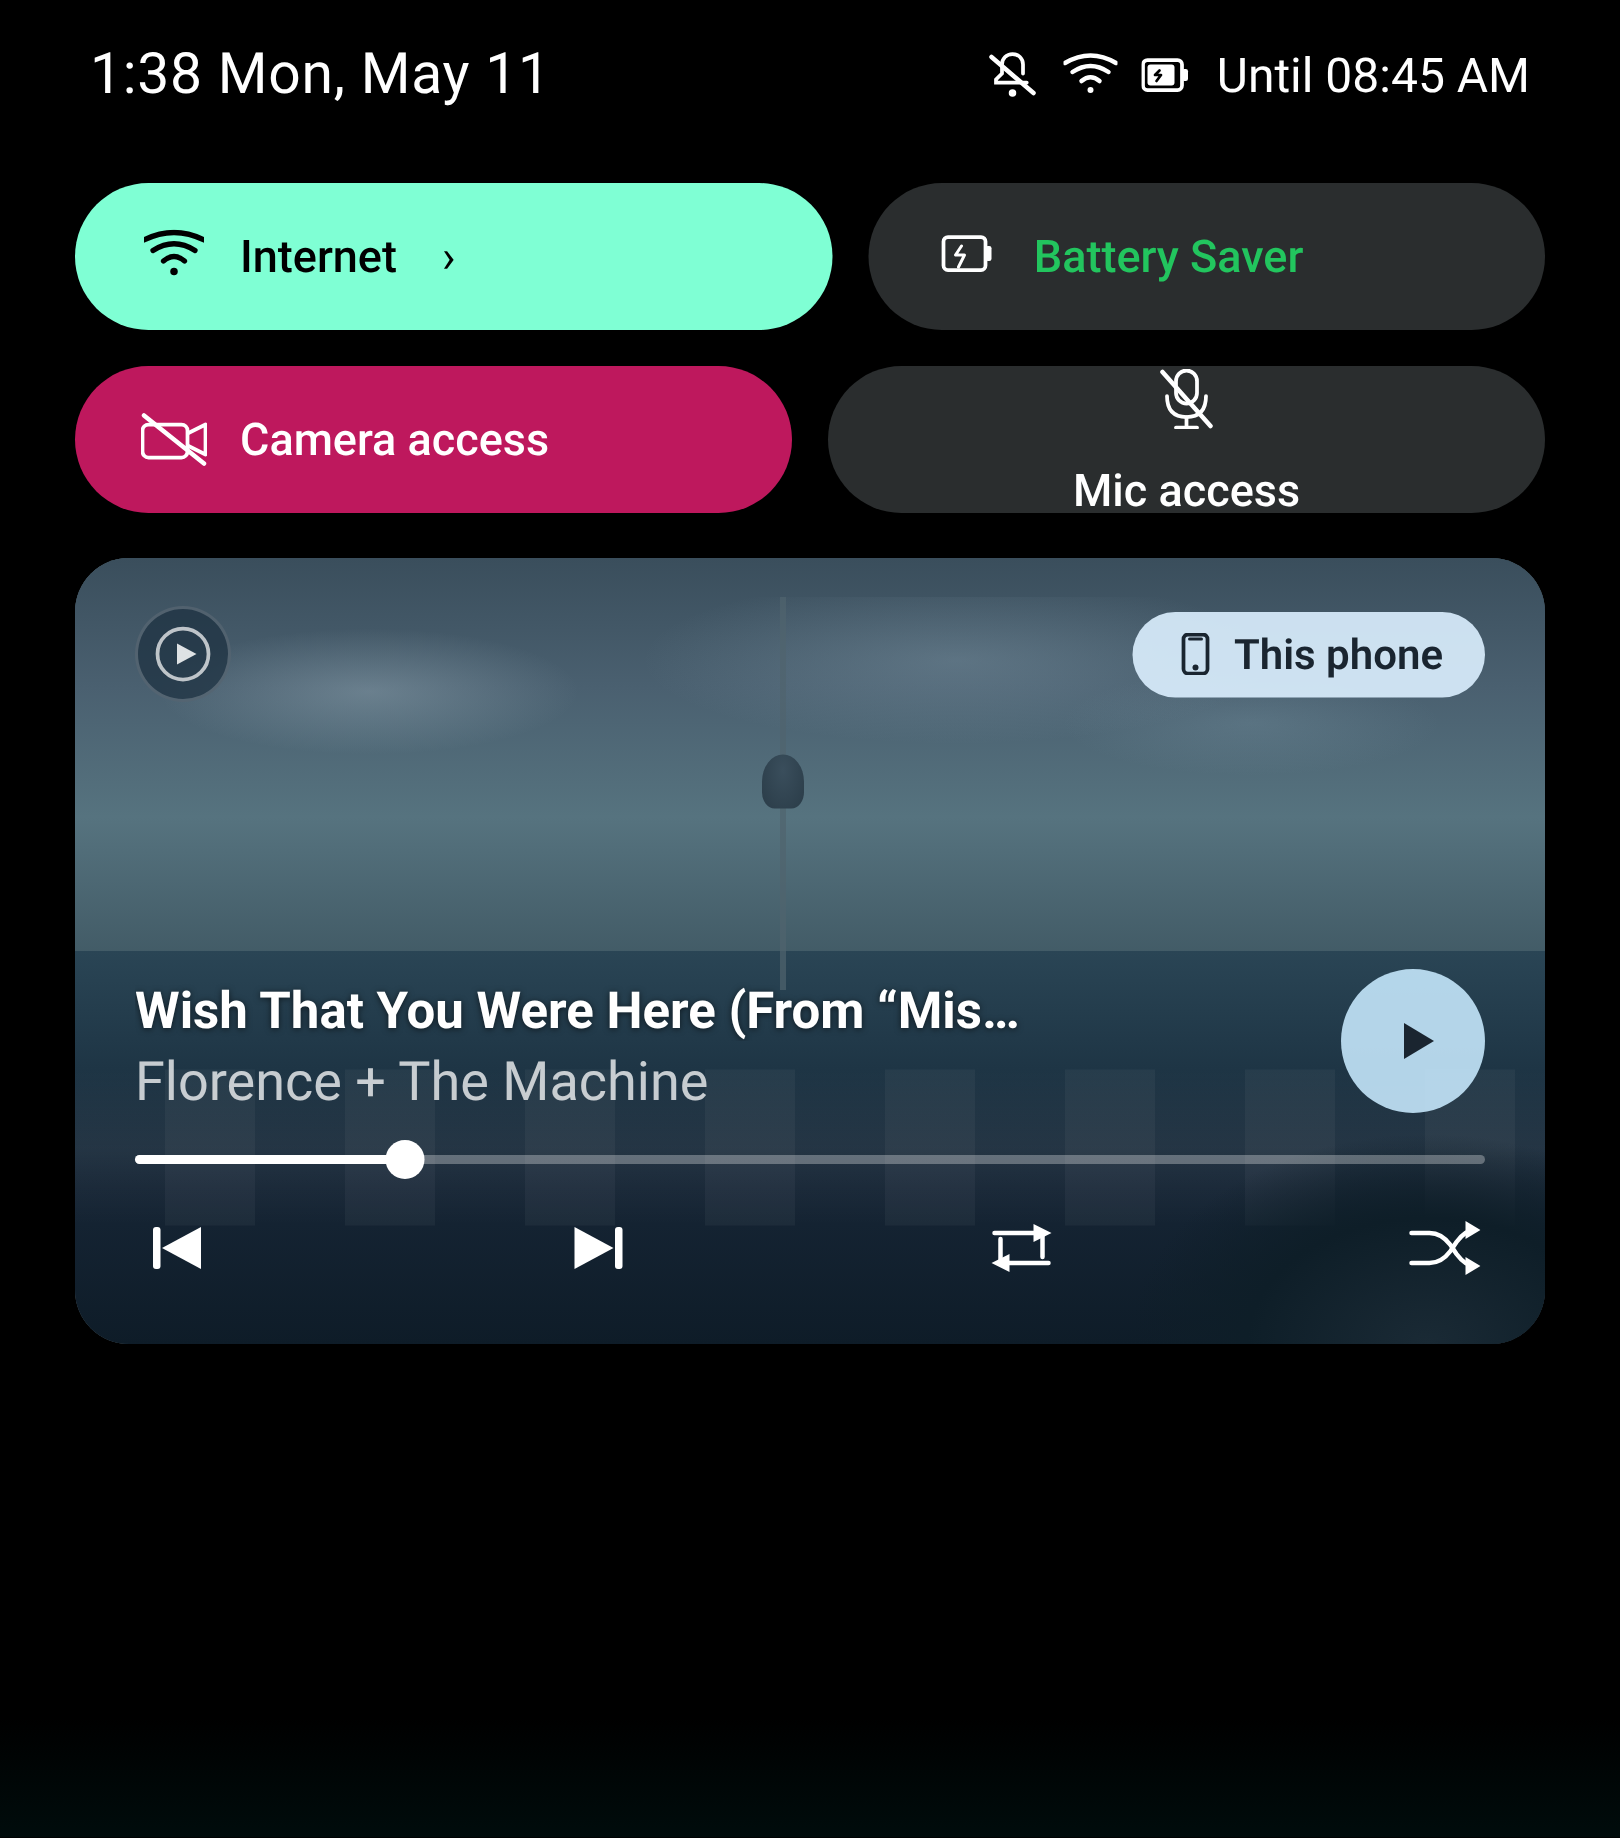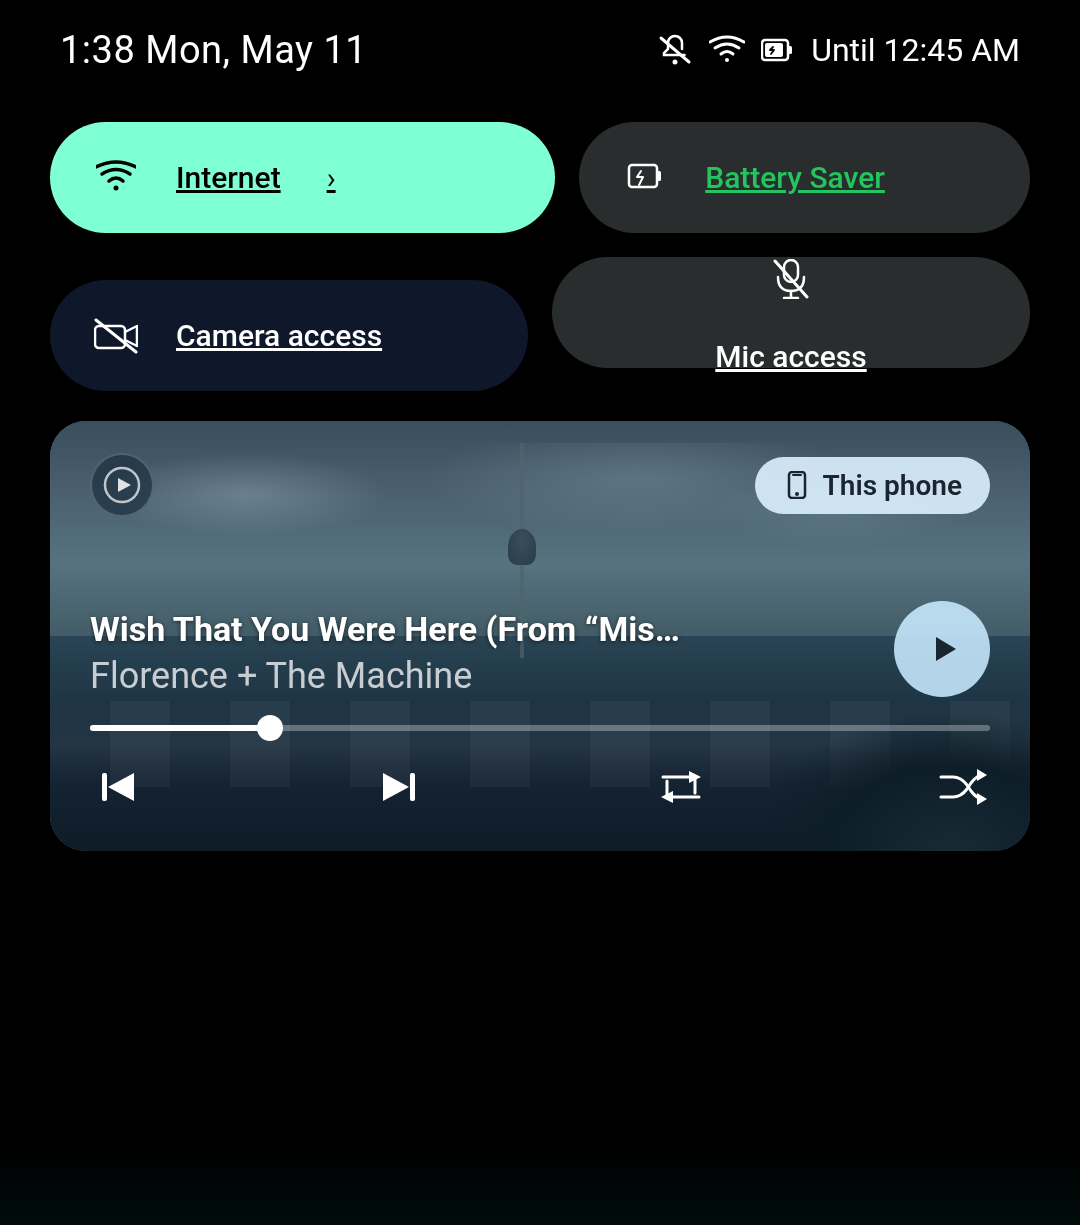--- a/index.html
+++ b/index.html
@@ -57,26 +57,25 @@
     .tiles-row {
       display: flex;
       gap: 24px;
     }
 
     
     .tile {
       border-radius: 60px;
       display: flex;
       align-items: center;
-      gap: 38px;
+      gap: 22px;
       padding: 0 44px;
-      height: 111px;
+      height: 98px;
       cursor: pointer;
       flex: 1;
-      text-decoration: underline;
     }
 
     .tile-icon {
       width: 44px;
       height: 44px;
       display: flex;
       align-items: center;
       justify-content: center;
       flex-shrink: 0;
     }
@@ -99,39 +98,38 @@
     }
 
     
     .tile-dark {
       background: #2a2d2e;
       color: #22c55e;
     }
 
     
     .tile-camera {
-      background: #0f172a;
+      background: #be185d;
       color: #fff;
-      margin-top: 23px;
     }
 
     
     .tile-mic {
       background: #2a2d2e;
       color: #fff;
       flex-direction: column;
     }
 
     
     .media-card {
       margin: 30px 50px 0;
       border-radius: 36px;
       overflow: hidden;
       position: relative;
-      height: 430px;
+      height: 524px;
       background: #737373;
     }
 
     .media-bg {
       position: absolute;
       inset: 0;
       background: linear-gradient(
         160deg,
         #2c4a5a 0%,
         #1e3545 20%,
@@ -386,21 +384,21 @@
         <path d="M1 8 Q18 -2 35 8" stroke="white" stroke-width="3" fill="none" stroke-linecap="round"></path>
       </svg>
 
       <svg width="32" height="32" viewBox="0 0 32 32" fill="none">
         <rect x="1" y="6" width="26" height="20" rx="3" stroke="white" stroke-width="2.5"></rect>
         <rect x="27" y="12" width="4" height="8" rx="1.5" fill="white"></rect>
         <rect x="4" y="9" width="18" height="14" rx="2" fill="white"></rect>
         <path d="M12 13 L9 16 L13 16 L10 20" stroke="#000" stroke-width="1.8" stroke-linecap="round" stroke-linejoin="round"></path>
       </svg>
     </div>
-    <span class="battery-text">Until 12:45 AM</span>
+    <span class="battery-text">Until 08:45 AM</span>
   </div>
 </div>
 
 <div class="tiles-container">
 
   <div class="tiles-row">
 
     <div class="tile tile-internet">
       <div class="tile-icon">
         <svg width="40" height="36" viewBox="0 0 40 36" fill="black">

